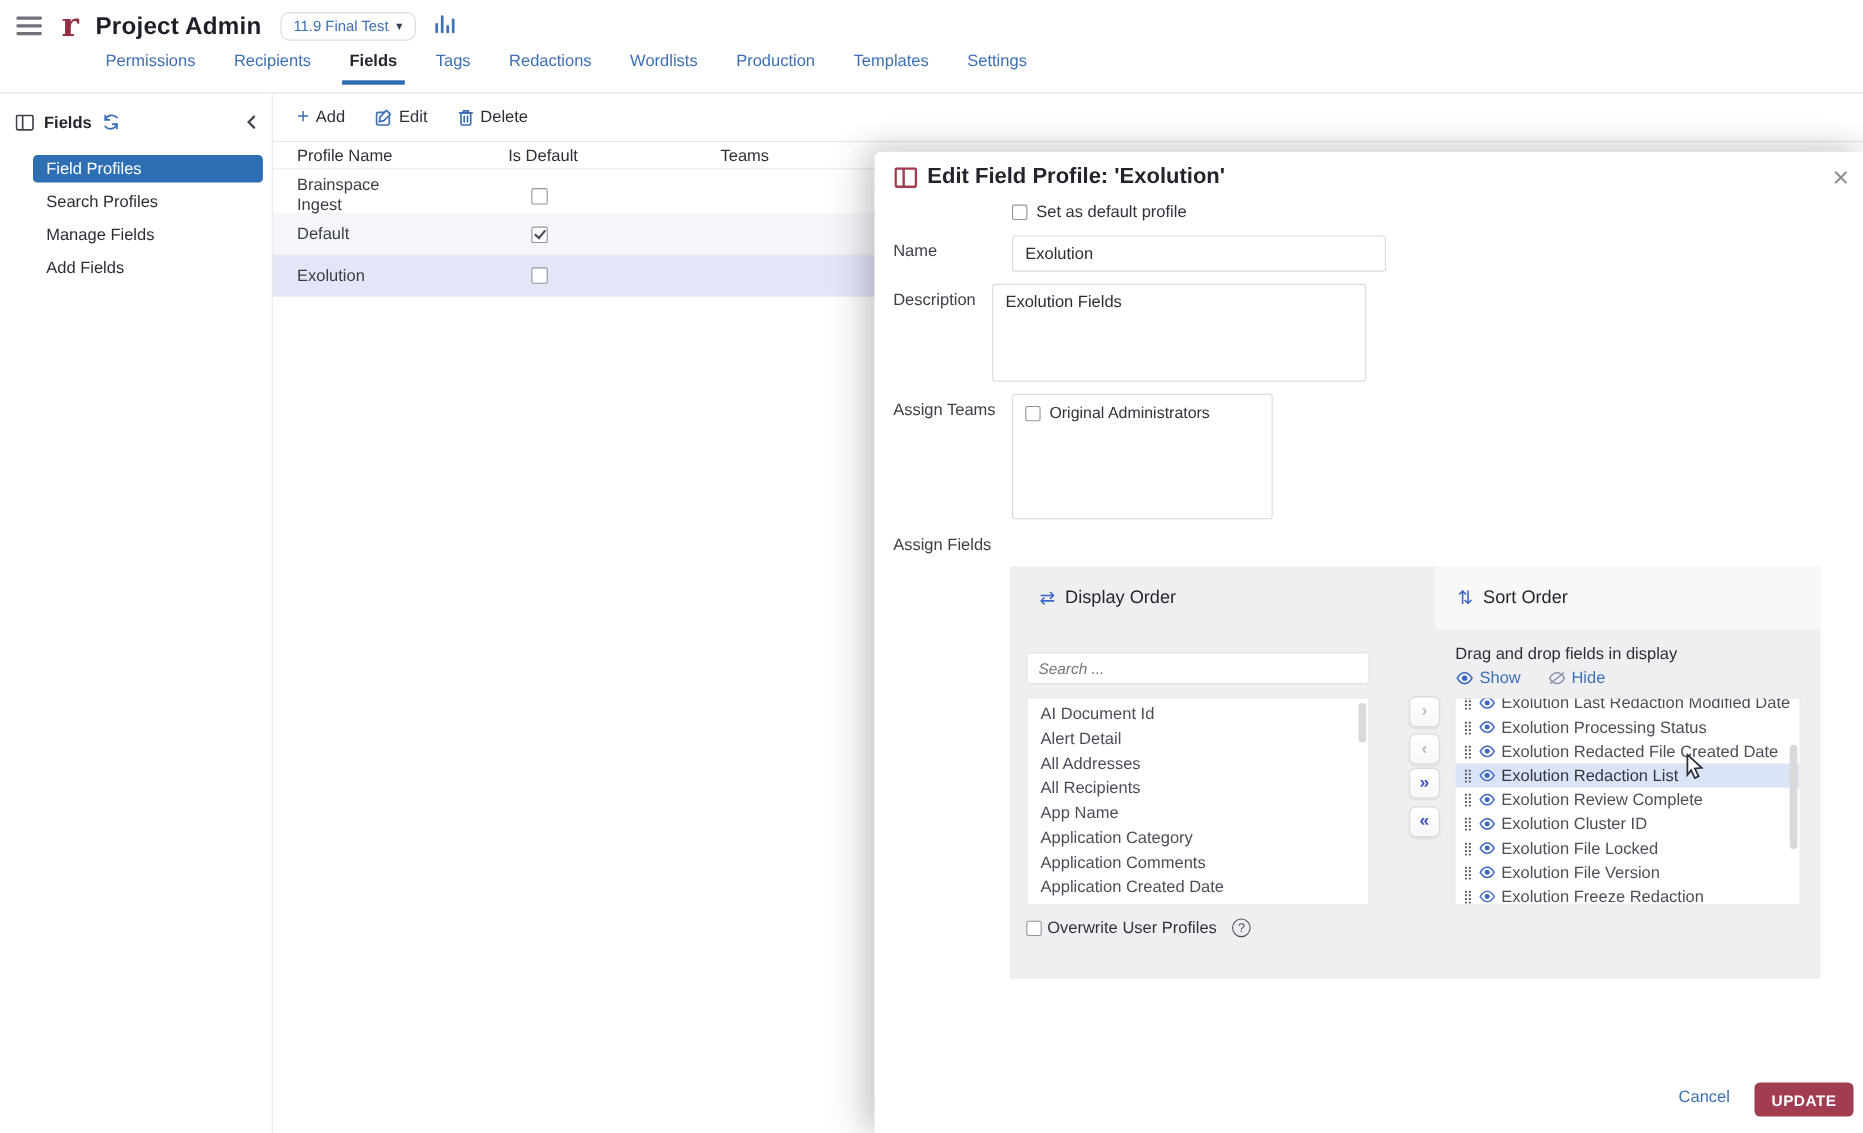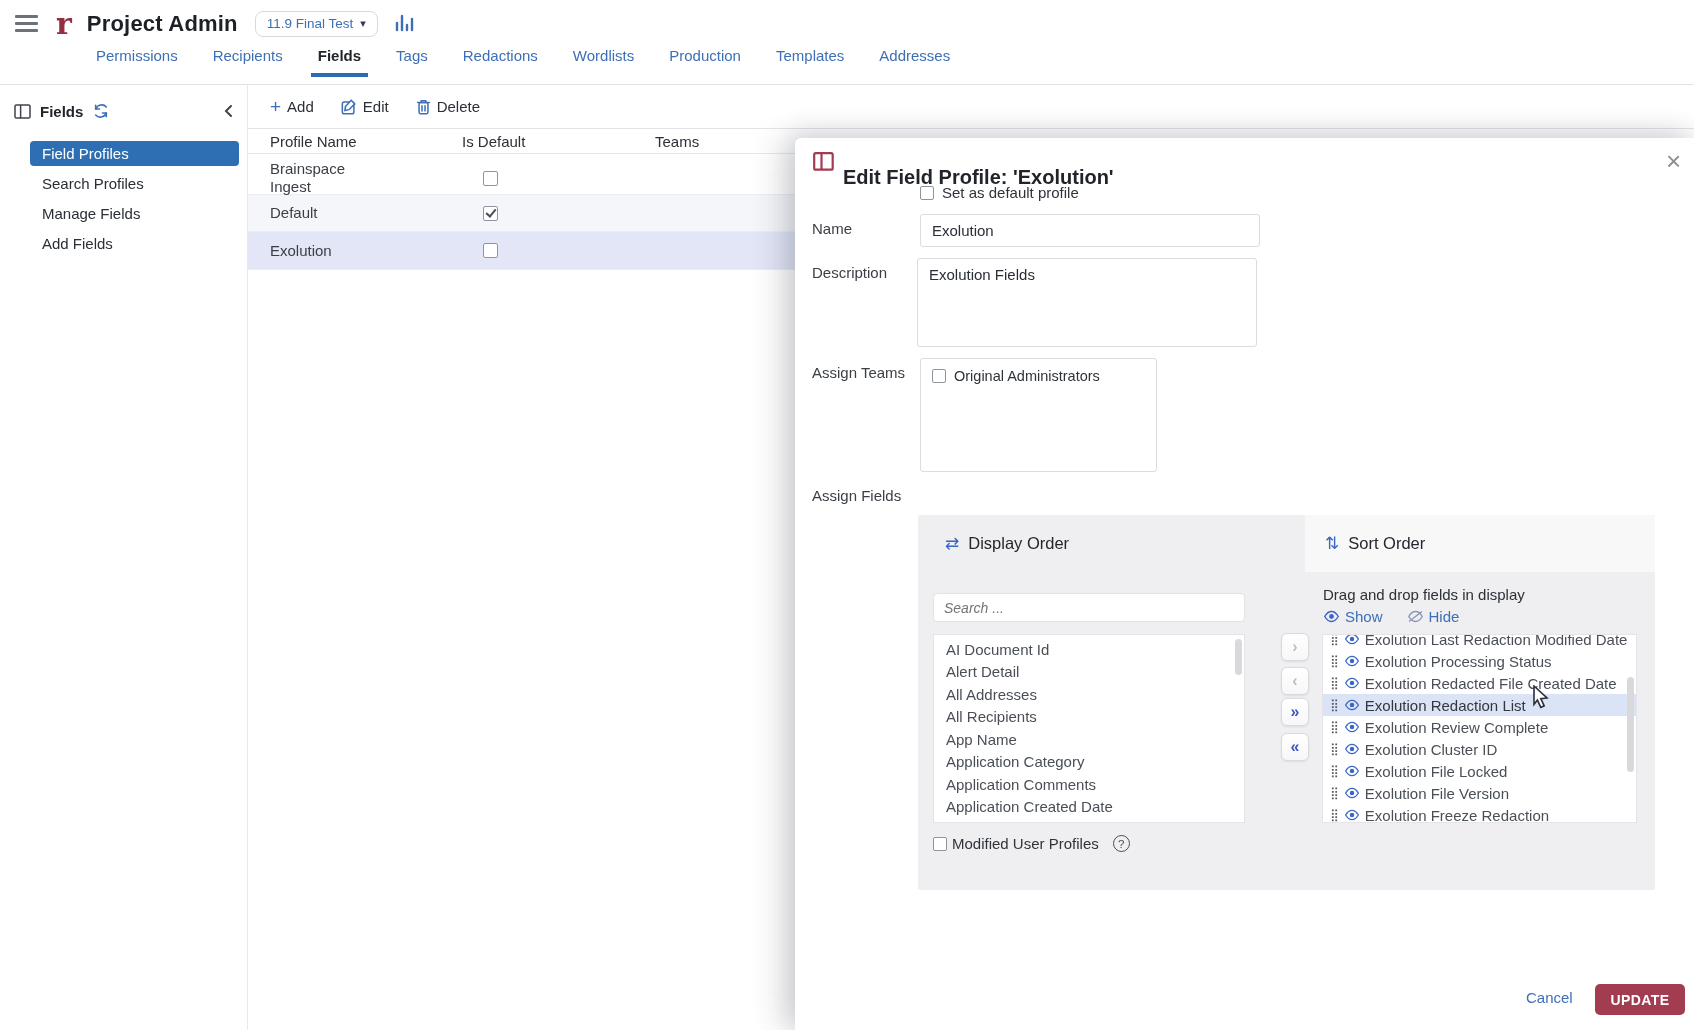--- a/index.html
+++ b/index.html
@@ -126,21 +126,21 @@
 
   <nav class="tabs">
     <a class="tab">Permissions</a>
     <a class="tab">Recipients</a>
     <a class="tab active">Fields</a>
     <a class="tab">Tags</a>
     <a class="tab">Redactions</a>
     <a class="tab">Wordlists</a>
     <a class="tab">Production</a>
     <a class="tab">Templates</a>
-    <a class="tab">Addresses</a>
+    <a class="tab">Settings</a>
   </nav>
 
   <div class="page-body">
 
     <aside class="sidebar">
       <div class="sidebar-head">
         <svg width="17" height="15" viewBox="0 0 18 16" fill="none" stroke="#3f444c" stroke-width="1.6">
           <rect x="1" y="1" width="16" height="14" rx="1.5"></rect>
             <path d="M7 1v14"></path>
         </svg>
@@ -222,33 +222,33 @@
     </main>
   </div>
 
   <div class="modal">
     <div class="m-abs" style="left:18px; top:14px;">
       <svg width="21" height="19" viewBox="0 0 21 19" fill="none" stroke="#a23c50" stroke-width="2.2">
         <rect x="1.2" y="1.2" width="18.5" height="16.5" rx="1.5"></rect>
           <path d="M8.5 1.2v16.5"></path>
       </svg>
     </div>
-    <div class="m-abs modal-title" style="left:48px; top:28px;">Edit Field Profile: 'Exolution'</div>
+    <div class="m-abs modal-title" style="left:48px; top:11px;">Edit Field Profile: 'Exolution'</div>
     <div class="m-abs modal-close" style="left:871px; top:10px;">×</div>
 
     <div class="m-abs chk-row" style="left:125px; top:46px;">
       <div class="checkbox" style="width:14px;height:14px;"></div>
       <span>Set as default profile</span>
     </div>
 
     <div class="m-abs f-label" style="left:17px; top:82px;">Name</div>
     <input class="m-abs text-input" style="left: 125px; top: 76px;" value="Exolution">
 
     <div class="m-abs f-label" style="left:17px; top:126px;">Description</div>
-    <textarea class="m-abs desc-area" style="left: 122px; top: 120px;">Exolution Fields</textarea>
+    <textarea class="m-abs desc-area" style="left: 107px; top: 120px;">Exolution Fields</textarea>
 
     <div class="m-abs f-label" style="left:17px; top:226px;">Assign Teams</div>
     <div class="m-abs teams-box" style="left:125px; top:220px;">
       <div class="chk-row" style="font-size:14.5px;">
         <div class="checkbox" style="width:14px;height:14px;"></div>
         <span>Original Administrators</span>
       </div>
     </div>
 
     <div class="m-abs f-label" style="left:17px; top:349px;">Assign Fields</div>
@@ -373,21 +373,21 @@
               <path d="M12 2C6.5 2 2.5 9 2.5 9S6.5 16 12 16s9.5-7 9.5-7S17.5 2 12 2z" fill="none" stroke="#3b66c4" stroke-width="2"></path>
               <circle cx="12" cy="9" r="3.4" fill="#3b66c4"></circle>
             </svg>
           <span class="lbl">Exolution Freeze Redaction</span>
         </div>
         <div class="thumb" style="top:42px; height:95px;"></div>
       </div>
 
       <div class="m-abs chk-row" style="left:15px; top:320px;">
         <div class="checkbox" style="width:14px;height:14px;"></div>
-        <span style="margin-left:-3px;">Modified User Profiles</span>
+        <span style="margin-left:-3px;">Overwrite User Profiles</span>
         <span class="help-circle">?</span>
       </div>
     </div>
 
     <div class="m-abs cancel-link" style="left:731px; top:851px;">Cancel</div>
     <button class="m-abs update-btn" style="left:800px; top:846px;">UPDATE</button>
   </div>
 
   <svg class="cursor-svg" width="22" height="26" viewBox="0 0 22 26">
     <path d="M4 1l13 12-6.2 0.6 3.4 7.2-3.4 1.6-3.4-7.3L4 19.5z" fill="#fff" stroke="#2b2f36" stroke-width="1.6"></path>

